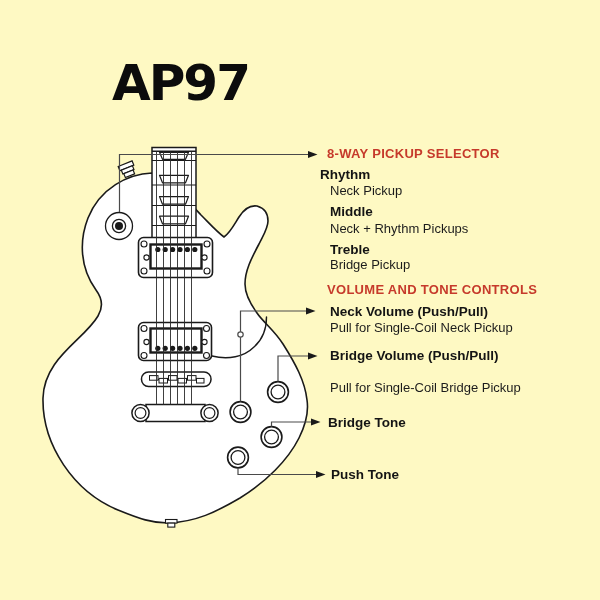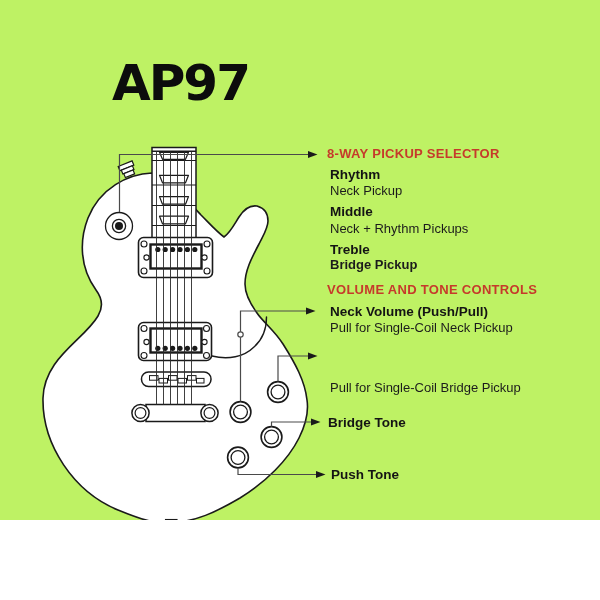--- a/index.html
+++ b/index.html
@@ -1,17 +1,17 @@
 <!DOCTYPE html>
 <html><head>
 <meta charset="utf-8">
 <style>
   html,body{margin:0;padding:0;background:#fff;}
   #stage{
-    position:relative;width:600px;height:520px;background:#bef264;
+    position:relative;width:600px;height:600px;background:#fef9c3;
     font-family:"Liberation Sans","DejaVu Sans",sans-serif;overflow:hidden;
   }
   #guitar-svg{position:absolute;left:0;top:0;}
   .title{
     position:absolute;left:112px;top:58px;
     font-family:"DejaVu Sans","Liberation Sans",sans-serif;
     font-weight:900;font-size:50px;letter-spacing:-2px;color:#0c0c0c;line-height:1;
   }
   .lbl{position:absolute;line-height:1.1;white-space:nowrap;color:#141414;}
   .hdr{font-weight:700;font-size:13px;letter-spacing:0.3px;color:#c63a2b;}
@@ -196,33 +196,34 @@
         <path d="M238 468.1 L238 474.5 L317 474.5"></path>
         <polygon points="316,471 325.5,474.5 316,478" fill="#1a1a1a" stroke="none"></polygon>
       </g>
     </g>
   </svg>
 
   <div class="title">AP97</div>
 
   <div class="lbl hdr" style="left:327px;top:147px;">8-WAY PICKUP SELECTOR</div>
 
-  <div class="lbl bold" style="left:330px;top:168px;">Rhythm</div>
+  <div class="lbl bold" style="left:320px;top:168px;">Rhythm</div>
   <div class="lbl reg" style="left:330px;top:183.5px;">Neck Pickup</div>
 
   <div class="lbl bold" style="left:330px;top:205px;">Middle</div>
   <div class="lbl reg" style="left:330px;top:221.5px;">Neck + Rhythm Pickups</div>
 
   <div class="lbl bold" style="left:330px;top:243px;">Treble</div>
-  <div class="lbl reg" style="left:330px;top:257.5px;font-weight:bold;">Bridge Pickup</div>
+  <div class="lbl reg" style="left:330px;top:257.5px;">Bridge Pickup</div>
 
   <div class="lbl hdr" style="left:327px;top:283px;">VOLUME AND TONE CONTROLS</div>
 
   <div class="lbl bold" style="left:330px;top:304.5px;">Neck Volume (Push/Pull)</div>
   <div class="lbl reg" style="left:330px;top:320.5px;">Pull for Single-Coil Neck Pickup</div>
 
+  <div class="lbl bold" style="left:330px;top:348.5px;">Bridge Volume (Push/Pull)</div>
   <div class="lbl reg" style="left:330px;top:364.5px;margin-top:16px;">Pull for Single-Coil Bridge Pickup</div>
 
   <div class="lbl bold" style="left:328px;top:415.5px;">Bridge Tone</div>
 
   <div class="lbl bold" style="left:331px;top:468px;">Push Tone</div>
 
 </div>
 
 </body></html>

